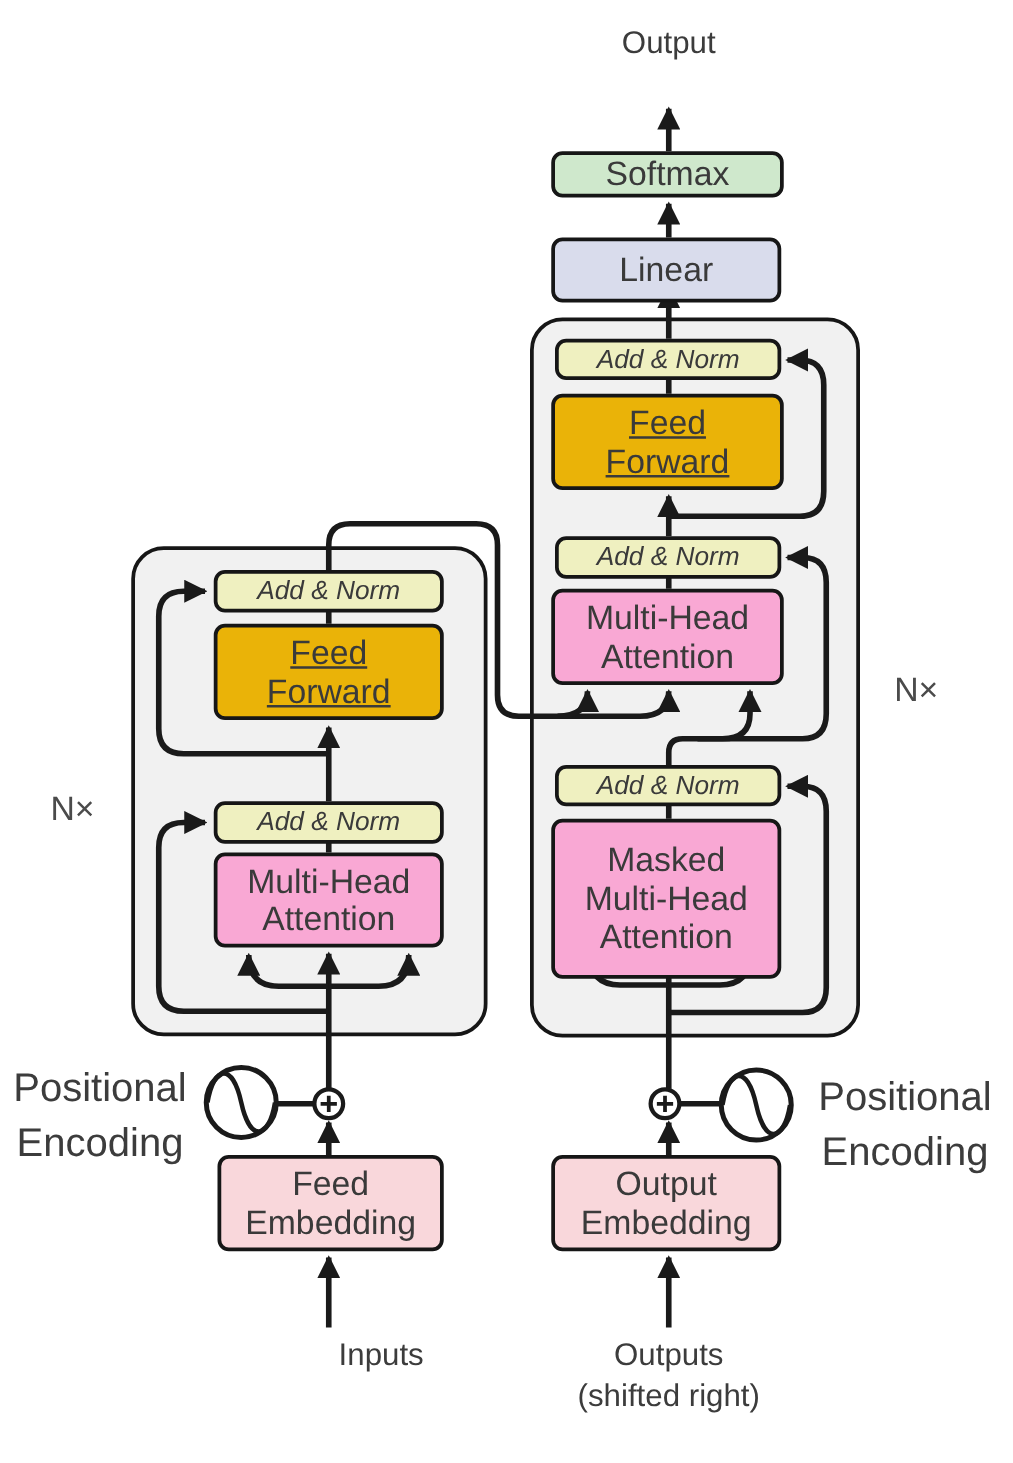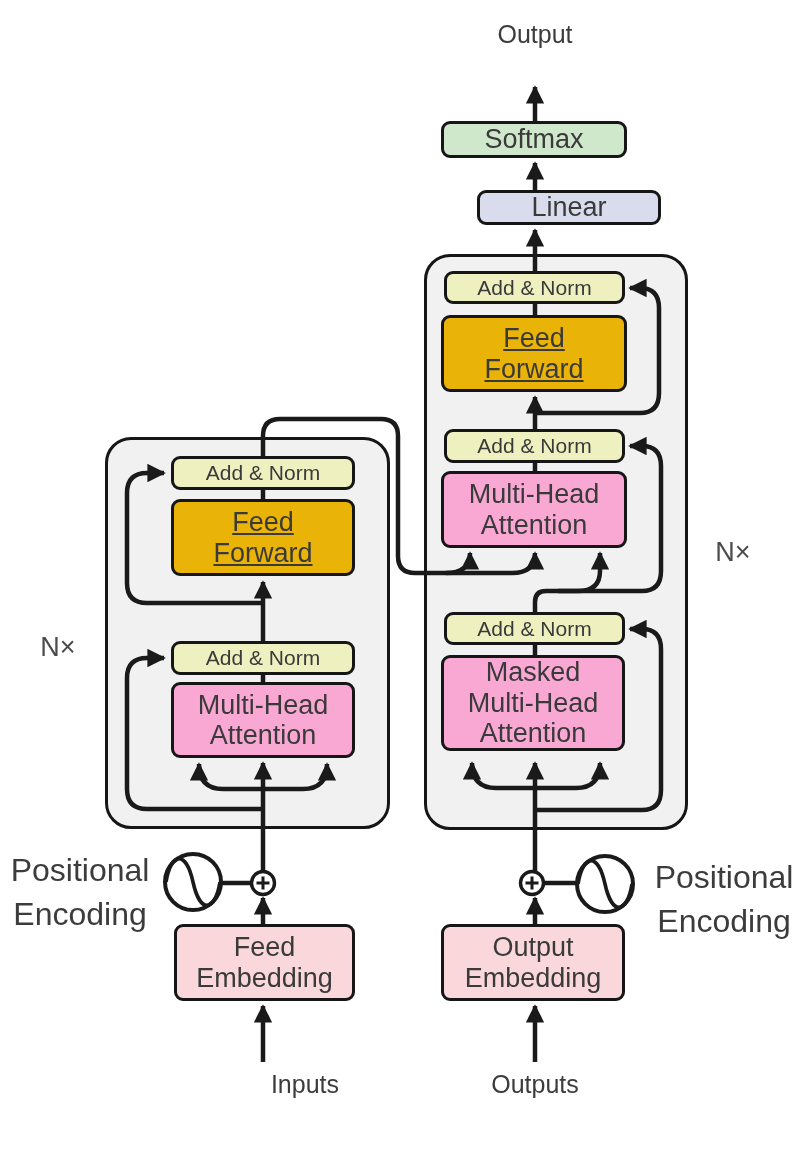--- a/index.html
+++ b/index.html
@@ -12,21 +12,21 @@
     box-sizing:border-box;z-index:1;
   }
   svg.wires{position:absolute;left:0;top:0;z-index:2;}
   .node{
     position:absolute;box-sizing:border-box;border:3.5px solid #161616;border-radius:9px;
     display:flex;align-items:center;justify-content:center;flex-direction:column;
     font-size:27px;line-height:1.13;text-align:center;color:#3a3a3a;z-index:3;
   }
   .c-softmax{background:#cfe8cc;}
   .c-linear{background:#d9dcec;}
-  .c-addnorm{background:#eff0c0;font-size:21px;}
+  .c-addnorm{background:#eff0c0;font-size:21px;font-style:italic;}
   .c-ff{background:#eab308;text-decoration:underline;}
   .c-attn{background:#f9a8d4;}
   .c-emb{background:#f9d7db;}
   .label{
     position:absolute;text-align:center;color:#3c3c3c;z-index:3;line-height:1.3;
   }
   .lbl-big{font-size:25px;}
   .lbl-n{font-size:27px;color:#4b4b4b;}
   .lbl-pos{font-size:32px;line-height:1.38;}
 </style>
@@ -99,42 +99,42 @@
       <g>
         <circle cx="532" cy="883" r="11.5" fill="#ffffff" stroke="#1a1a1a" stroke-width="3.4"></circle>
         <path d="M532,876.5 V889.5 M525.5,883 H538.5" stroke="#1a1a1a" stroke-width="3" fill="none"></path>
       </g>
     </g>
   </svg>
 
   <div class="node c-softmax" style="left:441px;top:121px;width:186px;height:37px;">
     <span>Softmax</span>
   </div>
-  <div class="node c-linear" style="left:441px;top:190px;width:184px;height:35px;margin-left:36px;">
+  <div class="node c-linear" style="left:441px;top:190px;width:184px;height:52px;">
     <span>Linear</span>
   </div>
 
   <div class="node c-addnorm" style="left:444px;top:271px;width:181px;height:33px;">
     <span>Add &amp; Norm</span>
   </div>
   <div class="node c-ff" style="left:441px;top:315px;width:186px;height:77px;">
     <span>Feed</span>
     <span>Forward</span>
   </div>
   <div class="node c-addnorm" style="left:444px;top:429px;width:181px;height:34px;">
     <span>Add &amp; Norm</span>
   </div>
   <div class="node c-attn" style="left:441px;top:471px;width:186px;height:77px;">
     <span>Multi-Head</span>
     <span>Attention</span>
   </div>
   <div class="node c-addnorm" style="left:444px;top:612px;width:181px;height:33px;">
     <span>Add &amp; Norm</span>
   </div>
-  <div class="node c-attn" style="left:441px;top:655px;width:184px;height:96px;">
+  <div class="node c-attn" style="left:441px;top:655px;width:184px;height:128px;">
     <span>Masked</span>
     <span>Multi-Head</span>
     <span>Attention</span>
   </div>
 
   <div class="node c-addnorm" style="left:171px;top:456px;width:184px;height:34px;">
     <span>Add &amp; Norm</span>
   </div>
   <div class="node c-ff" style="left:171px;top:499px;width:184px;height:77px;">
     <span>Feed</span>
@@ -176,14 +176,17 @@
     <div>Positional</div>
     <div>Encoding</div>
   </div>
 
   <div class="label lbl-big" style="left:187px;top:1068px;width:152px;text-align:right;">
     <span>Inputs</span>
   </div>
   <div class="label lbl-big" style="left:459px;top:1068px;width:152px;">
     <span>Outputs</span>
   </div>
+  <div class="label lbl-big" style="left:430px;top:1101px;width:210px;">
+    <span>(shifted right)</span>
+  </div>
 
 </div>
 
 </body></html>

